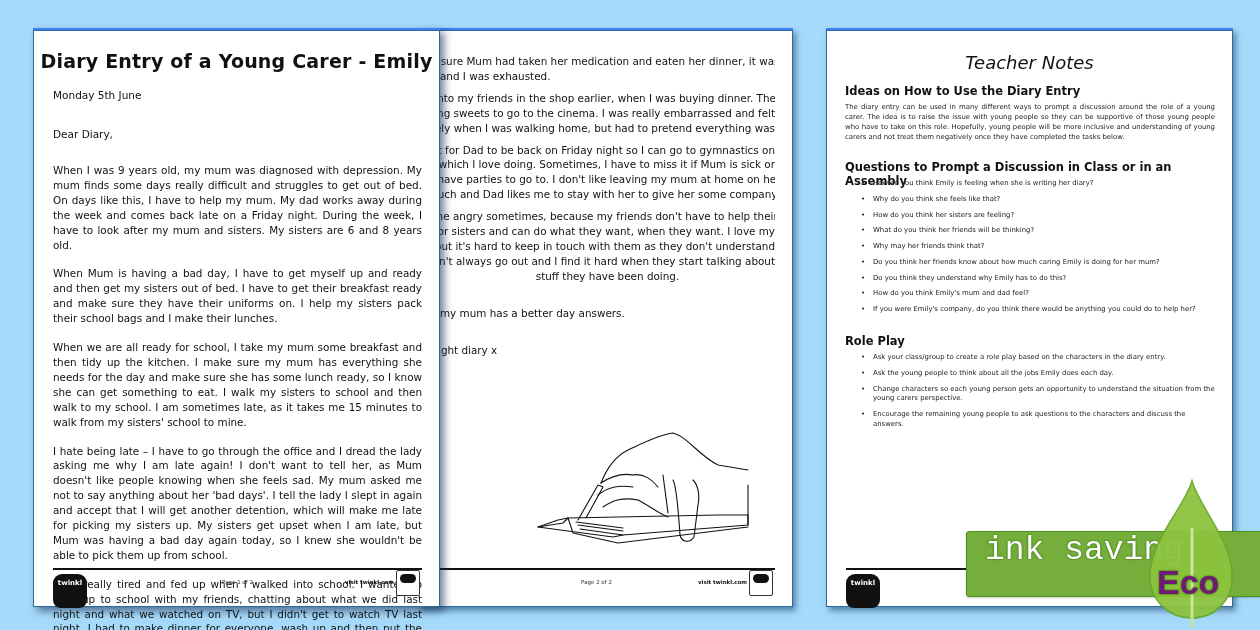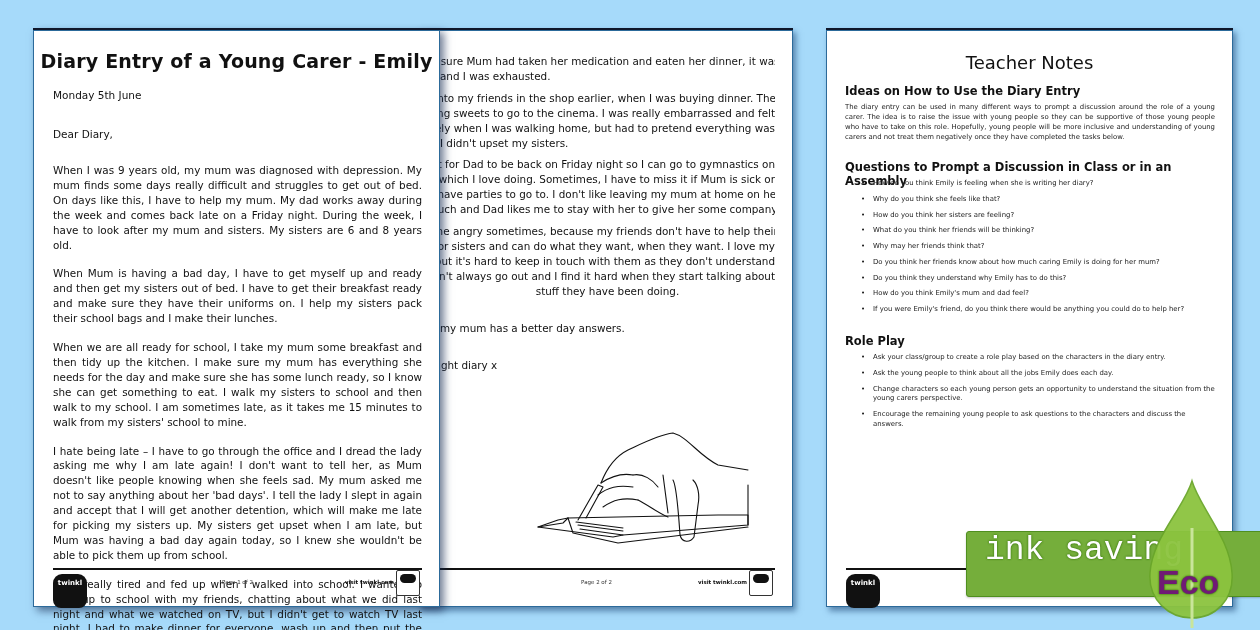--- a/index.html
+++ b/index.html
@@ -5,21 +5,21 @@
   html, body { margin:0; padding:0; }
   body {
     width:1260px; height:630px; overflow:hidden; position:relative;
     background:#a6dafa;
     font-family:"DejaVu Sans", sans-serif;
     color:#111;
   }
   .page {
     position:absolute; background:#fff;
     box-shadow: 3px 4px 6px rgba(20,60,110,0.55), inset 0 0 0 1px #2c6a9a;
-    border-top:2px solid #0f172a;
+    border-top:2px solid #3b82f6;
   }
   #page2 { left:418px; top:28px; width:375px; height:577px; z-index:1; }
   #page1 { left:33px; top:28px; width:407px; height:577px; z-index:2;
            box-shadow: 4px 4px 8px rgba(20,40,80,0.6), inset 0 0 0 1px #2c6a9a; }
   #page3 { left:826px; top:28px; width:407px; height:577px; z-index:1; }
 
   .diary-title {
     position:absolute; left:0; right:0; top:20px; text-align:center;
     font-weight:bold; font-size:19px; letter-spacing:0.2px;
   }
@@ -41,21 +41,21 @@
   }
   .page-num { position:absolute; left:0; right:0; top:5px; text-align:center; font-size:5.5px; color:#333; }
   .visit { position:absolute; right:28px; top:5px; font-size:5.5px; font-weight:bold; }
   .checked-badge {
     position:absolute; right:2px; top:-4px; width:22px; height:24px; border:1px solid #333; border-radius:2px; background:#fff;
   }
   .checked-badge::before { content:""; position:absolute; left:3px; top:3px; width:16px; height:9px; background:#111; border-radius:5px; }
 
   .illustration { position:absolute; left:0; top:395px; width:375px; height:130px; }
 
-  .tn-title { position:absolute; left:0; right:0; top:22px; text-align:center; font-size:18px; }
+  .tn-title { position:absolute; left:0; right:0; top:22px; text-align:center; font-size:18px;font-style:italic; }
   .tn-h { position:absolute; left:19px; font-size:11.5px; font-weight:bold; }
   .tn-p { position:absolute; left:19px; right:18px; font-size:6.9px; line-height:10px; text-align:justify; color:#222; }
   .tn-list { position:absolute; left:35px; right:18px; margin:0; padding:0; list-style:none; }
   .tn-list li { font-size:6.9px; line-height:9.6px; color:#222; position:relative; padding-left:12px; margin-bottom:6.2px; }
   .tn-list li::before { content:"•"; position:absolute; left:0; top:0; }
 
   .eco-banner {
     position:absolute; left:966px; top:531px; width:300px; height:64px;
     background:#75ae3b; border:1px solid #4f8f1f; border-radius:3px 0 0 3px; z-index:5;
     box-shadow: 0 1px 2px rgba(0,0,0,0.2);
@@ -74,21 +74,20 @@
 <body>
 
 <div class="page" id="page2">
   <div class="p2-body">
     <div class="p2-line">ade sure Mum had taken her medication and eaten her dinner, it was</div>
     <div class="p2-line" style="text-align:left;padding-left:22px">and I was exhausted.</div>
     <div class="p2-line" style="height:7px"></div>
     <div class="p2-line">ed into my friends in the shop earlier, when I was buying dinner. They</div>
     <div class="p2-line">uying sweets to go to the cinema. I was really embarrassed and felt</div>
     <div class="p2-line">onely when I was walking home, but had to pretend everything was</div>
-    <div class="p2-line" style="text-align:left;padding-left:22px">I didn't upset my sisters.</div>
     <div class="p2-line" style="height:7px"></div>
     <div class="p2-line">wait for Dad to be back on Friday night so I can go to gymnastics on</div>
     <div class="p2-line">ay, which I love doing. Sometimes, I have to miss it if Mum is sick or</div>
     <div class="p2-line">ers have parties to go to. I don't like leaving my mum at home on her</div>
     <div class="p2-line">o much and Dad likes me to stay with her to give her some company.</div>
     <div class="p2-line" style="height:7px"></div>
     <div class="p2-line">es me angry sometimes, because my friends don't have to help their</div>
     <div class="p2-line">or sisters and can do what they want, when they want. I love my</div>
     <div class="p2-line"> but it's hard to keep in touch with them as they don't understand</div>
     <div class="p2-line">can't always go out and I find it hard when they start talking about</div>
@@ -150,21 +149,21 @@
   <div class="tn-h" style="top:130px">Questions to Prompt a Discussion in Class or in an Assembly</div>
   <ul class="tn-list" style="top:149px">
     <li>How do you think Emily is feeling when she is writing her diary?</li>
     <li>Why do you think she feels like that?</li>
     <li>How do you think her sisters are feeling?</li>
     <li>What do you think her friends will be thinking?</li>
     <li>Why may her friends think that?</li>
     <li>Do you think her friends know about how much caring Emily is doing for her mum?</li>
     <li>Do you think they understand why Emily has to do this?</li>
     <li>How do you think Emily's mum and dad feel?</li>
-    <li>If you were Emily's friend, do you think there would be anything you could do to help her?</li>
+    <li>If you were Emily's company, do you think there would be anything you could do to help her?</li>
   </ul>
   <div class="tn-h" style="top:304px">Role Play</div>
   <ul class="tn-list" style="top:323px">
     <li>Ask your class/group to create a role play based on the characters in the diary entry.</li>
     <li>Ask the young people to think about all the jobs Emily does each day.</li>
     <li>Change characters so each young person gets an opportunity to understand the situation from the young carers perspective.</li>
     <li>Encourage the remaining young people to ask questions to the characters and discuss the answers.</li>
   </ul>
   <div class="footer-rule"></div>
   <div class="footer">

